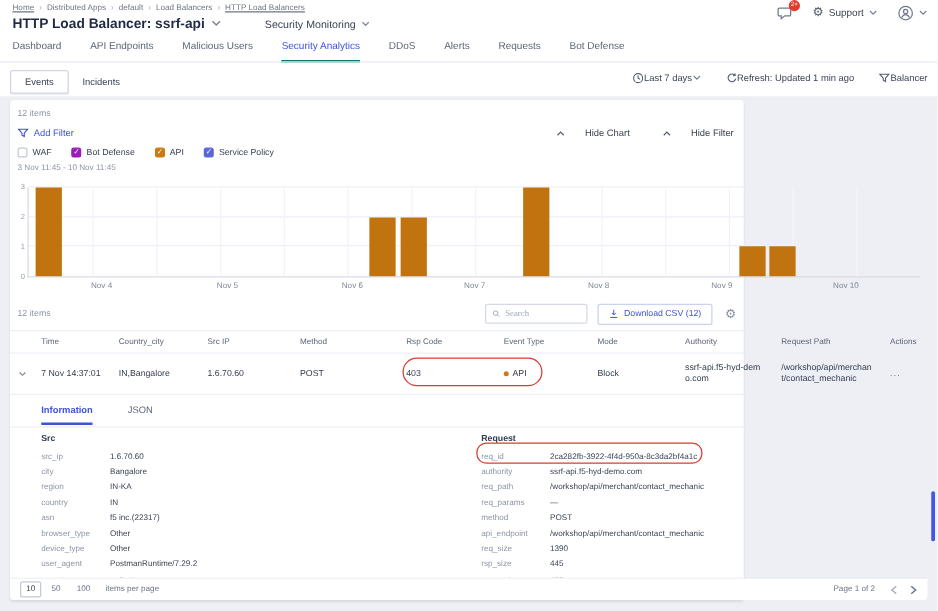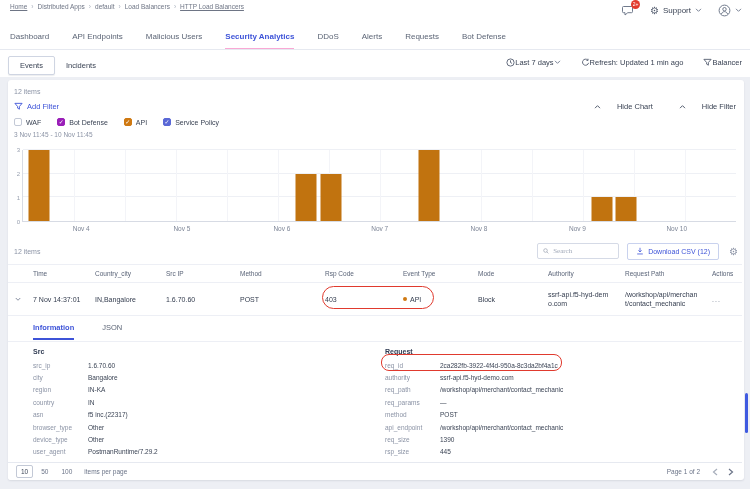--- a/index.html
+++ b/index.html
@@ -17,31 +17,31 @@
   .page-title { font-size:11px; font-weight:bold; color:#1f2a44; }
   .view-select { display:flex; align-items:center; gap:4px; margin-left:30px; font-size:8.5px; color:#3a4354; cursor:pointer; }
   .hdr-right { position:absolute; right:8px; top:4px; display:flex; align-items:center; gap:16px; }
   .hdr-item { display:flex; align-items:center; gap:4px; font-size:8px; color:#3a4354; cursor:pointer; }
   .chat-wrap { position:relative; }
   .badge { position:absolute; top:-4px; right:-6px; min-width:9px; height:9px; border-radius:5px; background:#e23b2e; color:#fff; font-size:5px; line-height:9px; text-align:center; padding:0 1px; }
   .gear-glyph { font-size:10px; color:#555e70; line-height:10px; }
 
   .tabs { position:absolute; left:10px; top:32px; display:flex; gap:23px; font-size:8px; color:#5c6576; }
   .tab { padding-bottom:7px; cursor:pointer; }
-  .tab.active { color:#3d53d8; font-weight:bold; border-bottom:2px solid #f9a8d4; }
+  .tab.active { color:#3d53d8; font-weight:normal; border-bottom:2px solid #0f766e; }
   .tabs-border { position:absolute; left:0; top:49px; width:750px; height:1px; background:#e6e9f0; }
 
   .segments { position:absolute; left:8px; top:56px; display:flex; align-items:center; font-size:7.5px; color:#3a4354; }
   .seg { padding:4px 11px; cursor:pointer; }
   .seg.active { background:#fff; border:1px solid #cfd5e2; border-radius:2px; box-shadow:0 1px 1px rgba(30,40,70,.08); }
   .right-tools { position:absolute; right:8px; top:58px; display:flex; align-items:center; gap:20px; font-size:7.5px; color:#3a4354; }
   .tool { display:flex; align-items:center; gap:0; cursor:pointer; }
 
   
-  .card { position:absolute; left:8px; top:80px; width:736px; height:400px; background:#fff; border-radius:3px; box-shadow:0 1px 2px rgba(20,30,60,.10); }
+  .card { position:absolute; left:8px; top:80px; width:587px; height:400px; background:#fff; border-radius:3px; box-shadow:0 1px 2px rgba(20,30,60,.10); }
   .items-count-1 { position:absolute; left:6px; top:8px; font-size:7px; color:#8b93a5; }
   .add-filter { position:absolute; left:6px; top:22px; display:flex; align-items:center; gap:4px; font-size:7.5px; color:#3d53d8; cursor:pointer; }
   .hide-links { position:absolute; right:8px; top:22px; display:flex; gap:26px; font-size:7.5px; color:#3a4354; }
   .hide-link { display:flex; align-items:center; gap:16px; cursor:pointer; }
   .cb-row { position:absolute; left:6px; top:38px; display:flex; gap:16px; align-items:center; font-size:7px; color:#3a4354; }
   .cb-item { display:flex; align-items:center; gap:4px; cursor:pointer; }
   .cb { width:8px; height:8px; border-radius:2px; border:1px solid #c3c9d6; color:#fff; font-size:6px; line-height:7px; text-align:center; }
   .date-range { position:absolute; left:6px; top:51px; font-size:6.5px; color:#8b93a5; }
 
   
@@ -142,20 +142,32 @@
           <circle cx="6.5" cy="6.5" r="5.4" fill="none" stroke="#707a8c"></circle>
           <circle cx="6.5" cy="5.2" r="1.7" fill="none" stroke="#707a8c"></circle>
           <path d="M3.4 10c.7-1.6 1.9-2.4 3.1-2.4s2.4.8 3.1 2.4" fill="none" stroke="#707a8c"></path>
         </svg>
       <svg width="7" height="5" viewBox="0 0 8 6">
           <path d="M1 1l3 3 3-3" stroke="#7a8396" fill="none" stroke-width="1.2"></path>
         </svg>
     </div>
   </div>
 
+  <div class="title-row">
+    <span class="page-title">HTTP Load Balancer: ssrf-api</span>
+    <svg width="8" height="6" viewBox="0 0 8 6">
+        <path d="M1 1l3 3 3-3" stroke="#7a8396" fill="none" stroke-width="1.2"></path>
+      </svg>
+    <div class="view-select">
+      <span>Security Monitoring</span>
+      <svg width="7" height="5" viewBox="0 0 8 6">
+          <path d="M1 1l3 3 3-3" stroke="#7a8396" fill="none" stroke-width="1.2"></path>
+        </svg>
+    </div>
+  </div>
 
   <div class="tabs">
       <div class="tab">Dashboard</div>
       <div class="tab">API Endpoints</div>
       <div class="tab">Malicious Users</div>
       <div class="tab active">Security Analytics</div>
       <div class="tab">DDoS</div>
       <div class="tab">Alerts</div>
       <div class="tab">Requests</div>
       <div class="tab">Bot Defense</div>

